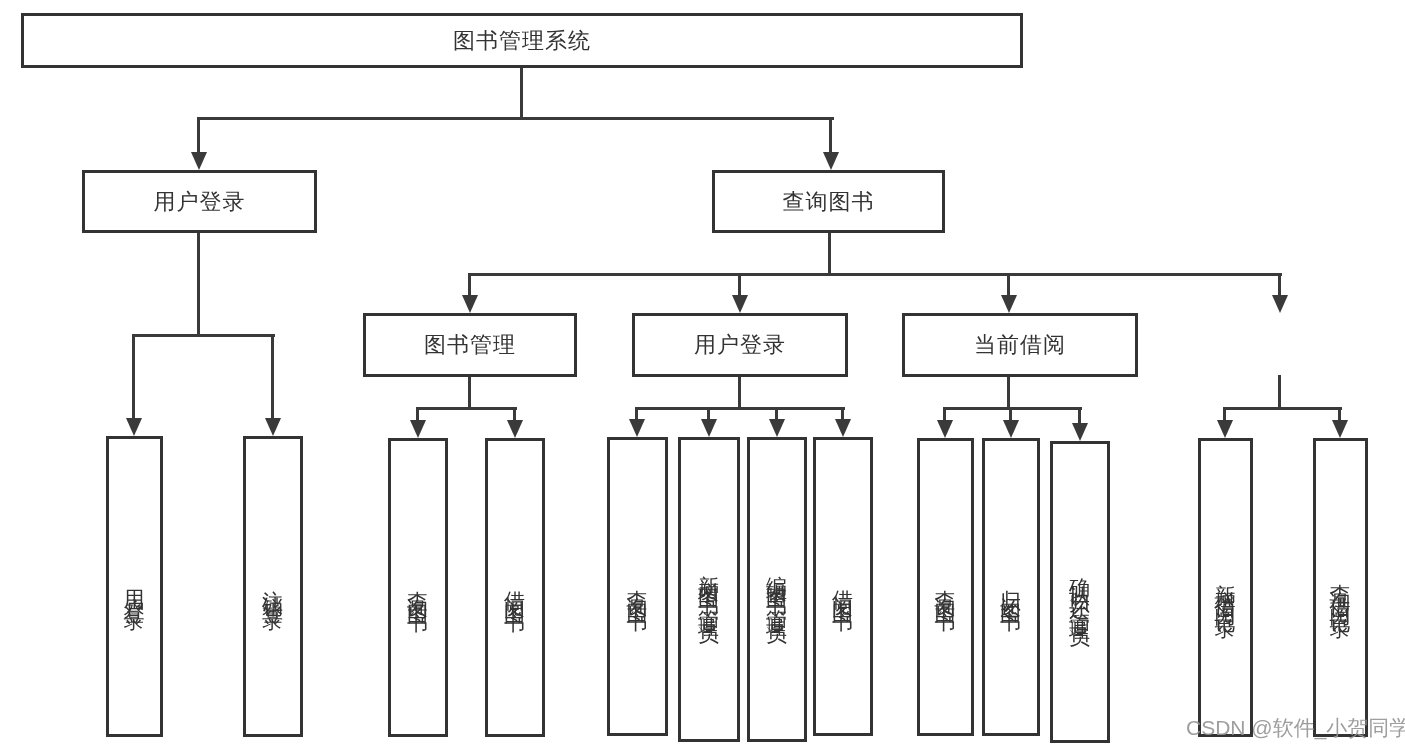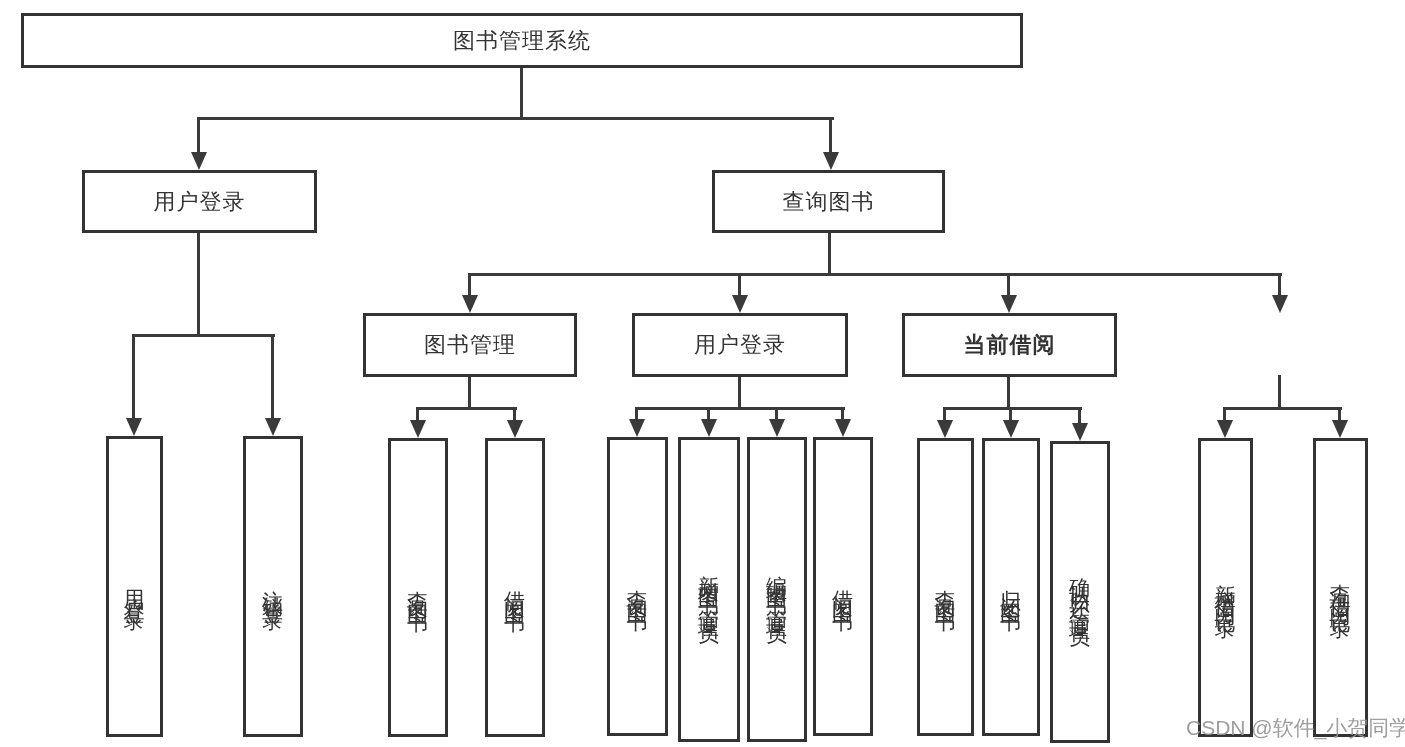--- a/index.html
+++ b/index.html
@@ -103,21 +103,21 @@
   <div class="box h" style="left:712px; top:170px; width:233px; height:63px;">
     <span>查询图书</span>
   </div>
 
   <div class="box h" style="left:363px; top:313px; width:214px; height:64px;">
     <span>图书管理</span>
   </div>
   <div class="box h" style="left:632px; top:313px; width:216px; height:64px;">
     <span>用户登录</span>
   </div>
-  <div class="box h" style="left:902px; top:313px; width:215px; height:64px;font-weight:bold;">
+  <div class="box h" style="left:902px; top:313px; width:236px; height:64px;">
     <span>当前借阅</span>
   </div>
 
   <div class="box v" style="left:106px; top:436px; width:57px; height:301px;">
     <span>用户登录</span>
   </div>
   <div class="box v" style="left:243px; top:436px; width:60px; height:301px;">
     <span>注销登录</span>
   </div>
 

